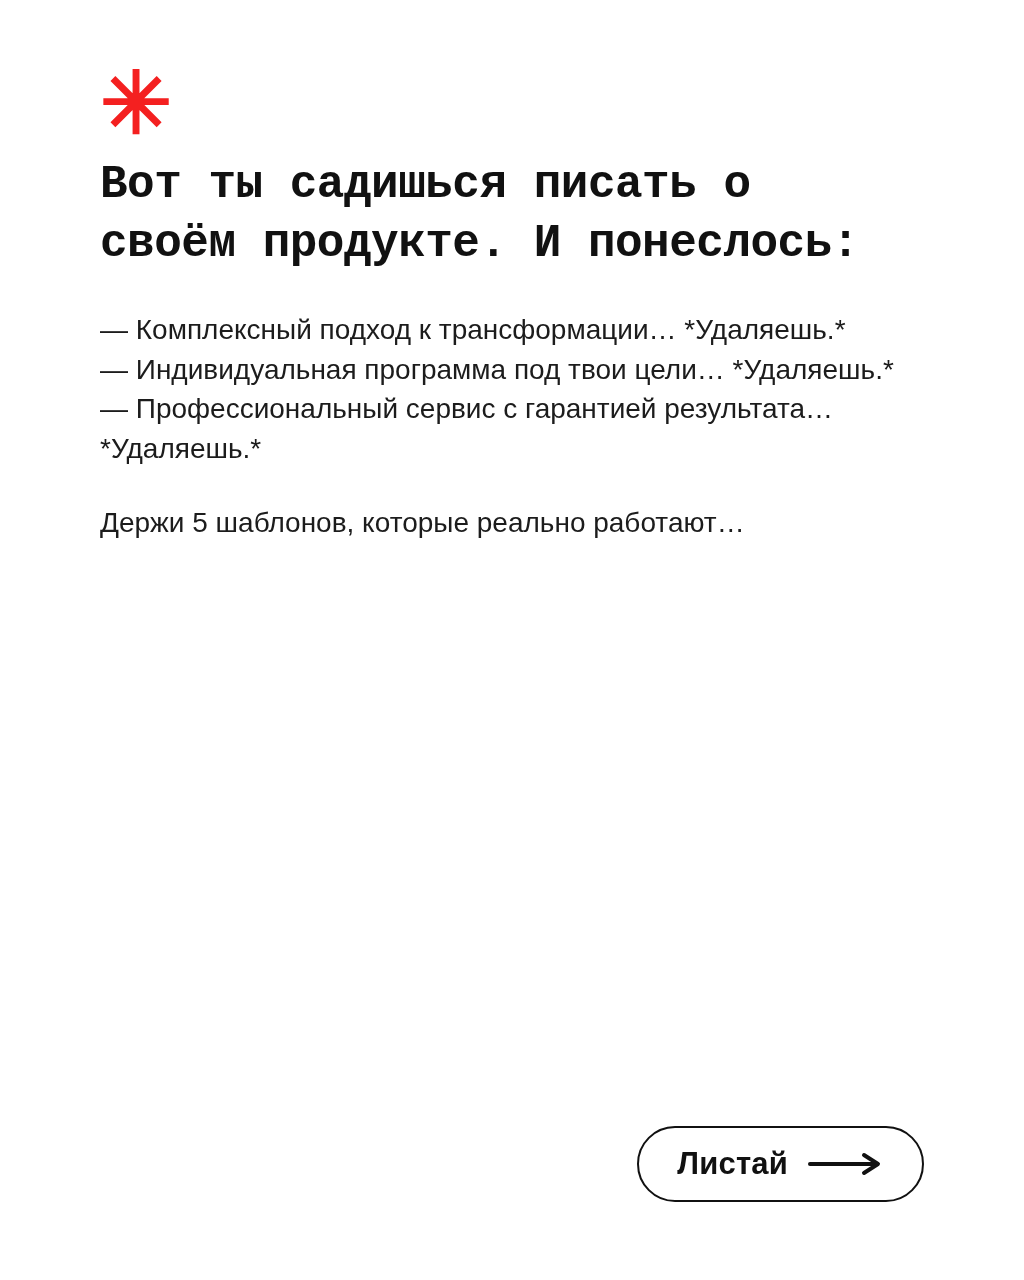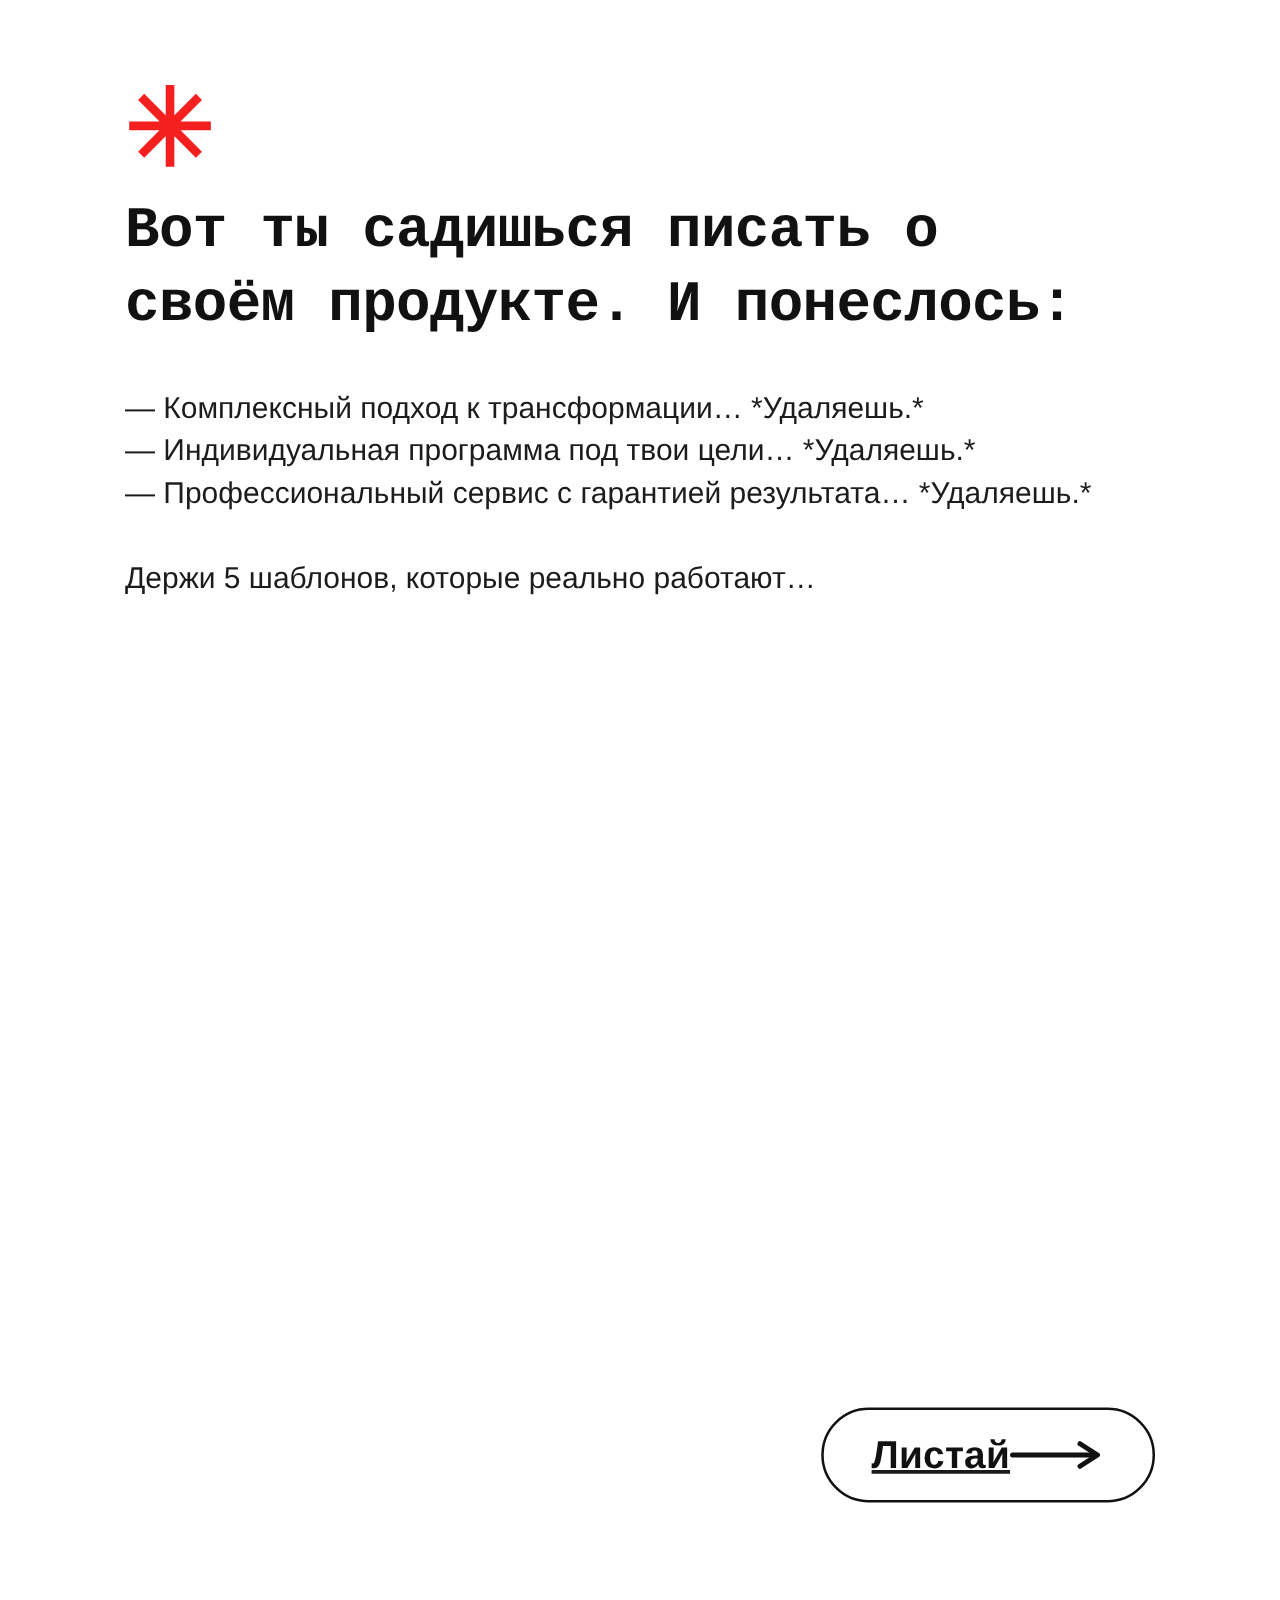--- a/index.html
+++ b/index.html
@@ -36,46 +36,46 @@
     font-family: Liberation Mono, monospace;
     font-weight: 700;
     font-size: 46px;
     line-height: 1.28;
     letter-spacing: -0.5px;
     color: #111111;
     margin: 0 0 36px 0;
     max-width: 760px;
   }
   .body-block {
-    font-size: 24px;
+    font-size: 28px;
     line-height: 1.42;
     color: #1c1c1c;
     max-width: 800px;
     margin: 0 0 34px 0;
     white-space: pre-wrap;
     font-weight: 400;
   }
   .body-block.tight {
     margin-bottom: 36px;
   }
   .cta-wrap {
     position: absolute;
     right: 100px;
     bottom: 78px;
     display: flex;
     justify-content: flex-end;
   }
   .cta {
     display: inline-flex;
     align-items: center;
+    gap: 20px;
     border: 2px solid #111111;
     border-radius: 60px;
     padding: 18px 38px;
     background: #ffffff;
-    text-decoration: underline;
   }
   .cta-label {
     font-size: 31px;
     font-weight: 700;
     color: #111111;
     letter-spacing: 0.2px;
   }
   .cta-arrow {
     display: inline-block;
     line-height: 0;

